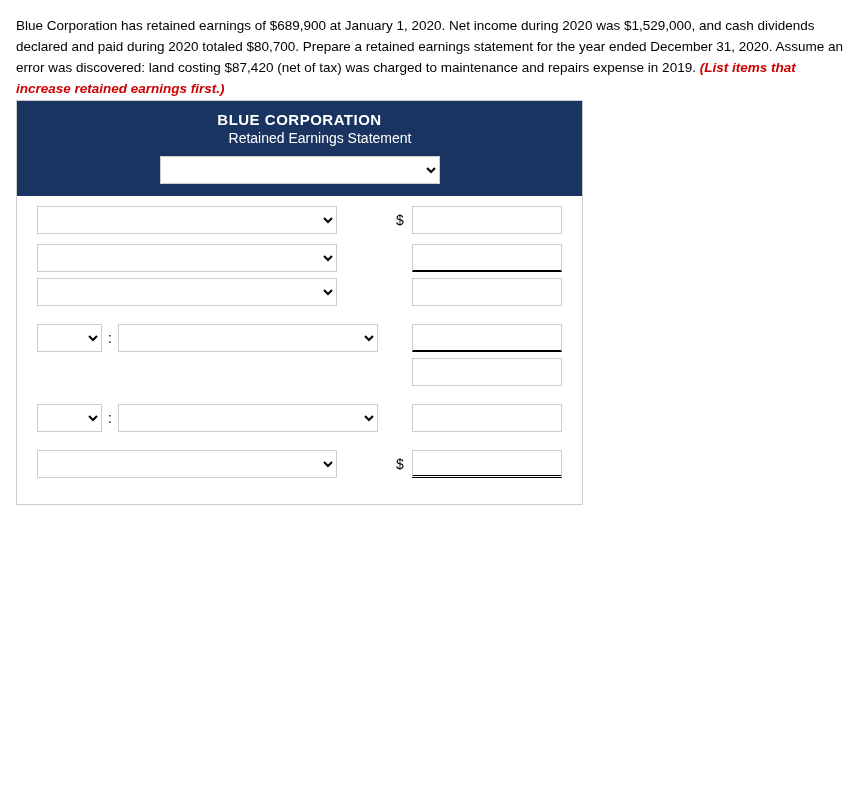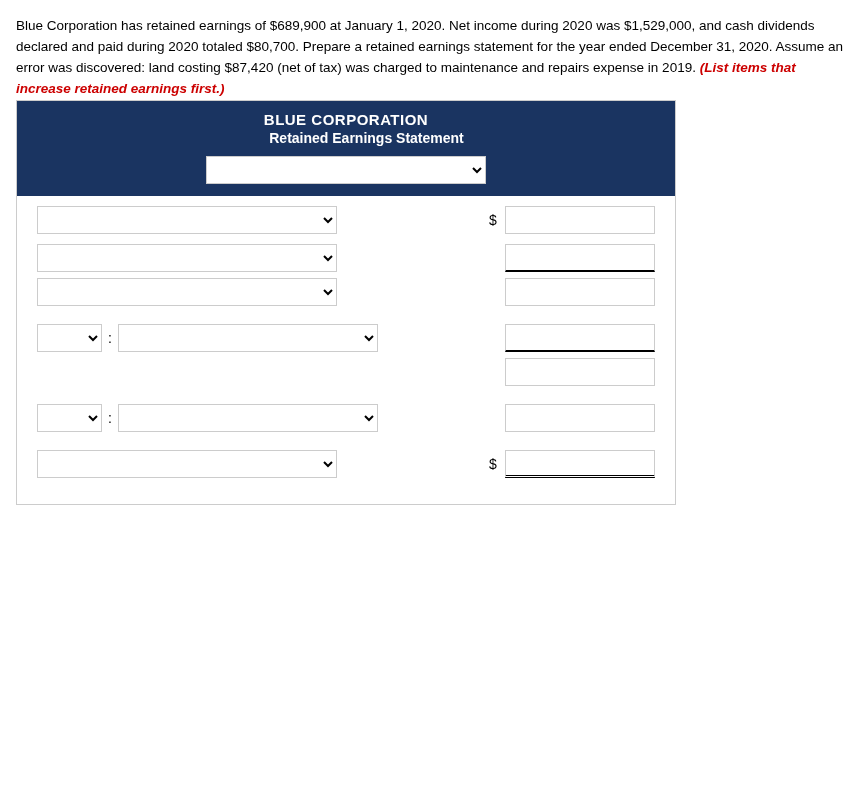--- a/index.html
+++ b/index.html
@@ -22,40 +22,40 @@
       color: #000;
     }
 
     .intro-text .highlight {
       color: #cc0000;
       font-style: italic;
       font-weight: bold;
     }
 
     .statement-container {
-      width: 660px;
+      width: 567px;
       border: 1px solid #ccc;
     }
 
     .statement-header {
       background-color: #1a3461;
       color: #ffffff;
       text-align: center;
       padding: 10px 0 12px 0;
     }
 
     .statement-header .company-name {
       font-size: 15px;
       font-weight: bold;
       letter-spacing: 0.5px;
     }
 
     .statement-header .statement-title {
       font-size: 14px;
-      font-weight: bold;
+      font-weight: normal;
       margin-top: 2px;
       padding-left: 41px;
     }
 
     .header-dropdown-row {
       display: flex;
       justify-content: center;
       margin-top: 10px;
     }
 

